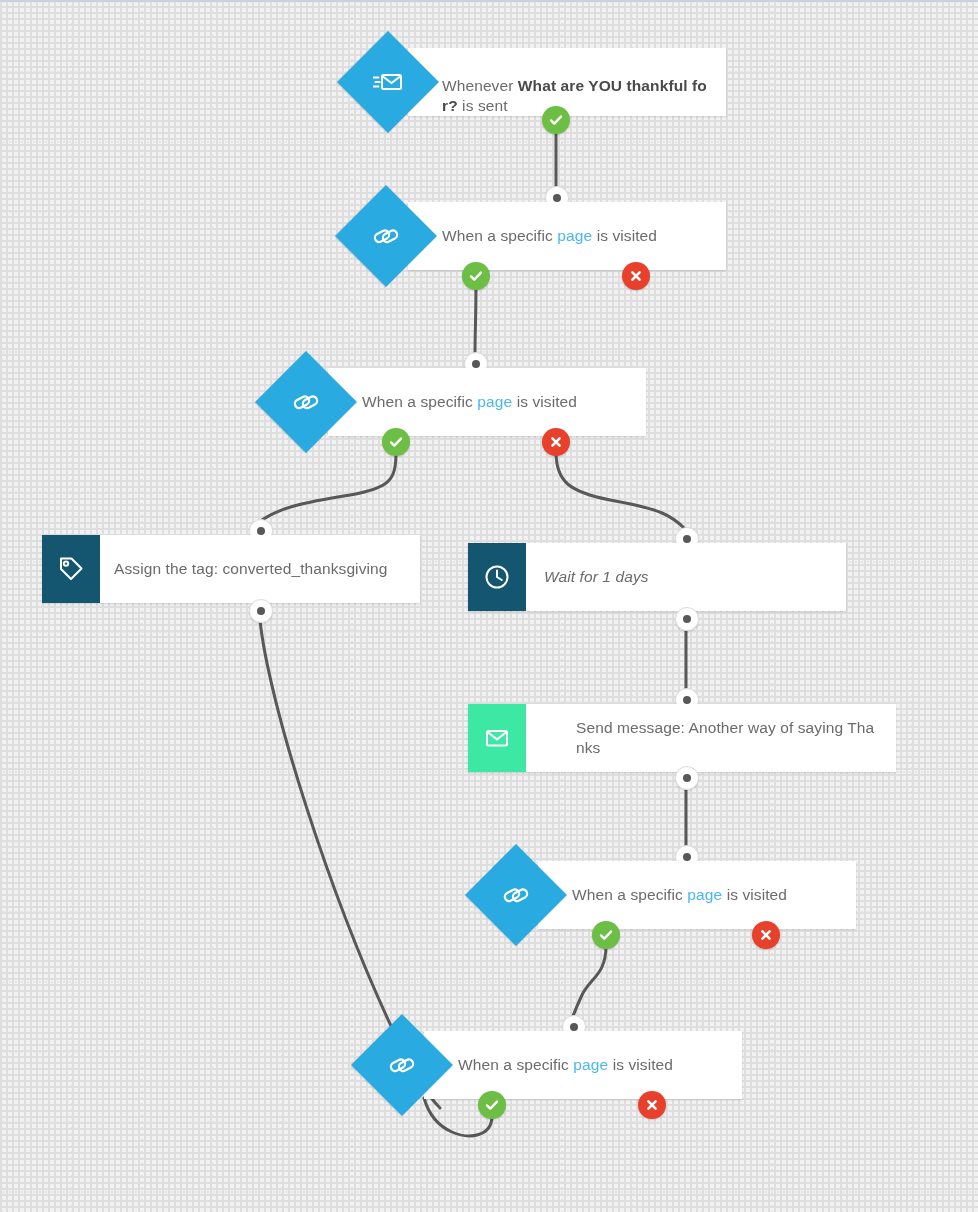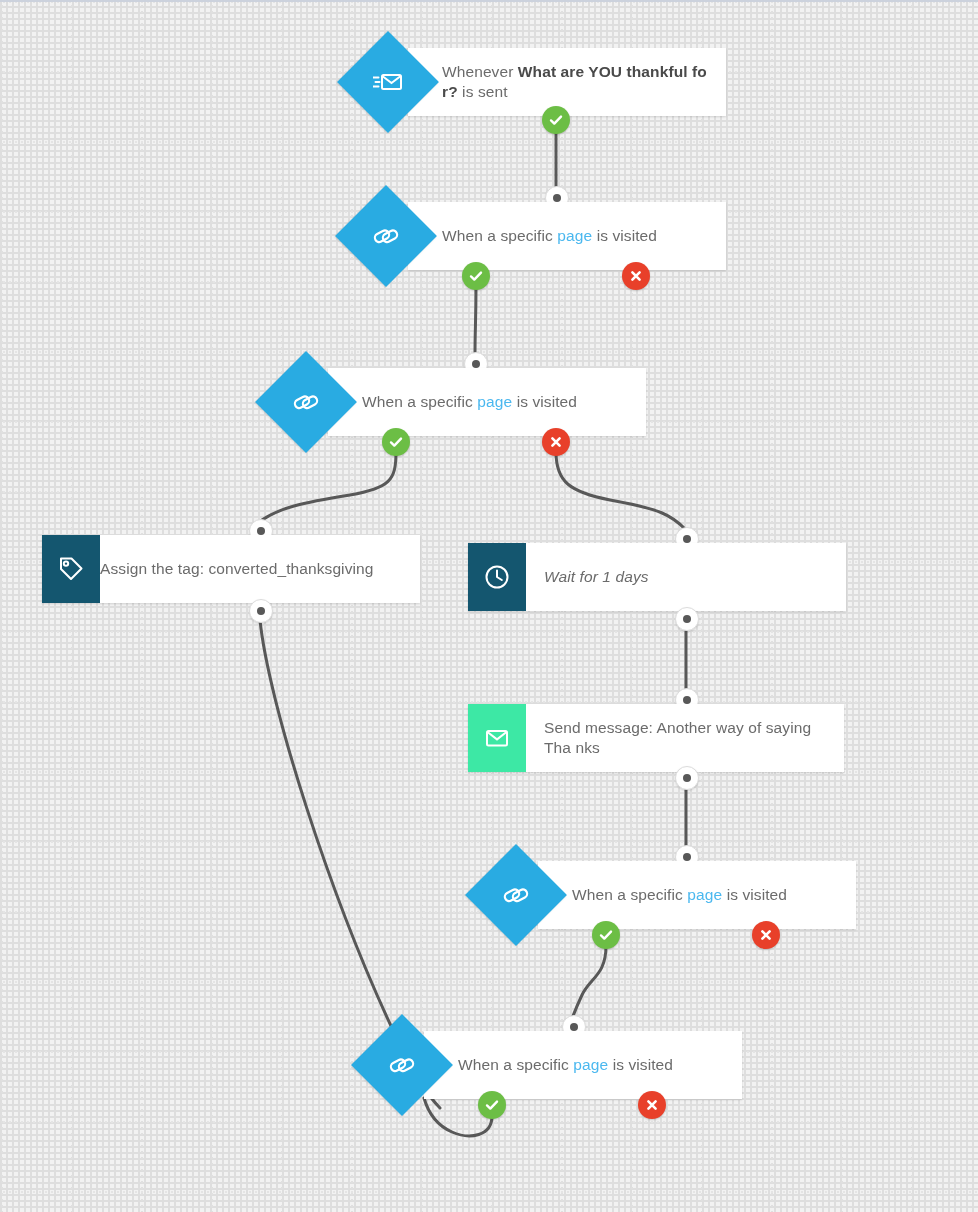--- a/index.html
+++ b/index.html
@@ -179,21 +179,21 @@
   <path class="conn" d="M492,1116 C492,1136 470,1140 452,1132 C436,1125 428,1112 424,1098"></path>
 
   <path class="conn" d="M686,628 L686,690"></path>
 
   <path class="conn" d="M686,787 L686,846"></path>
 
   <path class="conn" d="M606,946 C606,975 590,978 582,995 C575,1010 574,1014 573,1016"></path>
 </svg>
 
 <div class="node" style="left:408px; top:48px; width:318px; height:68px;">
-  <div class="node-label" style="padding-left:34px; width:100%;">
+  <div class="node-label" style="padding-left:34px; width:100%;align-items:flex-end;">
     <span>
       <span>Whenever </span><b>What are YOU thankful fo r?</b><span> is sent</span>
     </span>
   </div>
 </div>
 <div class="diamond" style="left:352px; top:46px;">
   <span class="glyph">
     <svg width="30" height="24" viewBox="0 0 30 24">
       <rect x="9" y="5" width="19" height="14" rx="1.5" fill="none" stroke="#fff" stroke-width="2"></rect>
       <path d="M9.6,6.2 L18.5,13 L27.4,6.2" fill="none" stroke="#fff" stroke-width="2"></path>
@@ -264,42 +264,42 @@
 </div>
 
 <div class="dot" style="left:249px; top:519px;"></div>
 <div class="node" style="left:42px; top:535px; width:378px; height:68px;">
   <div class="sqicon teal">
     <svg width="28" height="28" viewBox="0 0 28 28">
       <path d="M14.5,3.5 L24.5,13.5 L14,24 L4,14 L4,3.5 Z" fill="none" stroke="#fff" stroke-width="2" stroke-linejoin="round"></path>
       <circle cx="9" cy="8.6" r="2.2" fill="none" stroke="#fff" stroke-width="2"></circle>
     </svg>
   </div>
-  <div class="node-label" style="padding-left:0;">
+  <div class="node-label" style="padding-left:14px;">
     <span>Assign the tag: converted_thanksgiving</span>
   </div>
 </div>
 <div class="dot" style="left:249px; top:599px;"></div>
 
 <div class="dot" style="left:675px; top:527px;"></div>
 <div class="node" style="left:468px; top:543px; width:378px; height:68px;font-style:italic;">
   <div class="sqicon teal">
     <svg width="28" height="28" viewBox="0 0 28 28">
       <circle cx="14" cy="14" r="10.5" fill="none" stroke="#fff" stroke-width="2"></circle>
       <path d="M14,7.5 L14,14 L18.8,17" fill="none" stroke="#fff" stroke-width="2" stroke-linecap="round" stroke-linejoin="round"></path>
     </svg>
   </div>
   <div class="node-label" style="padding-left:18px;">
     <span>Wait for 1 days</span>
   </div>
 </div>
 <div class="dot" style="left:675px; top:607px;"></div>
 
 <div class="dot" style="left:675px; top:688px;"></div>
-<div class="node" style="left:468px; top:704px; width:376px; height:68px;">
+<div class="node" style="left:468px; top:704px; width:428px; height:68px;gap:32px;">
   <div class="sqicon green">
     <svg width="28" height="24" viewBox="0 0 28 24">
       <rect x="4" y="5" width="20" height="14.5" rx="1.5" fill="none" stroke="#fff" stroke-width="2"></rect>
       <path d="M4.8,6.2 L14,13.4 L23.2,6.2" fill="none" stroke="#fff" stroke-width="2"></path>
     </svg>
   </div>
   <div class="node-label" style="padding-left:18px; padding-right:16px;">
     <span>Send message: Another way of saying Tha nks</span>
   </div>
 </div>

